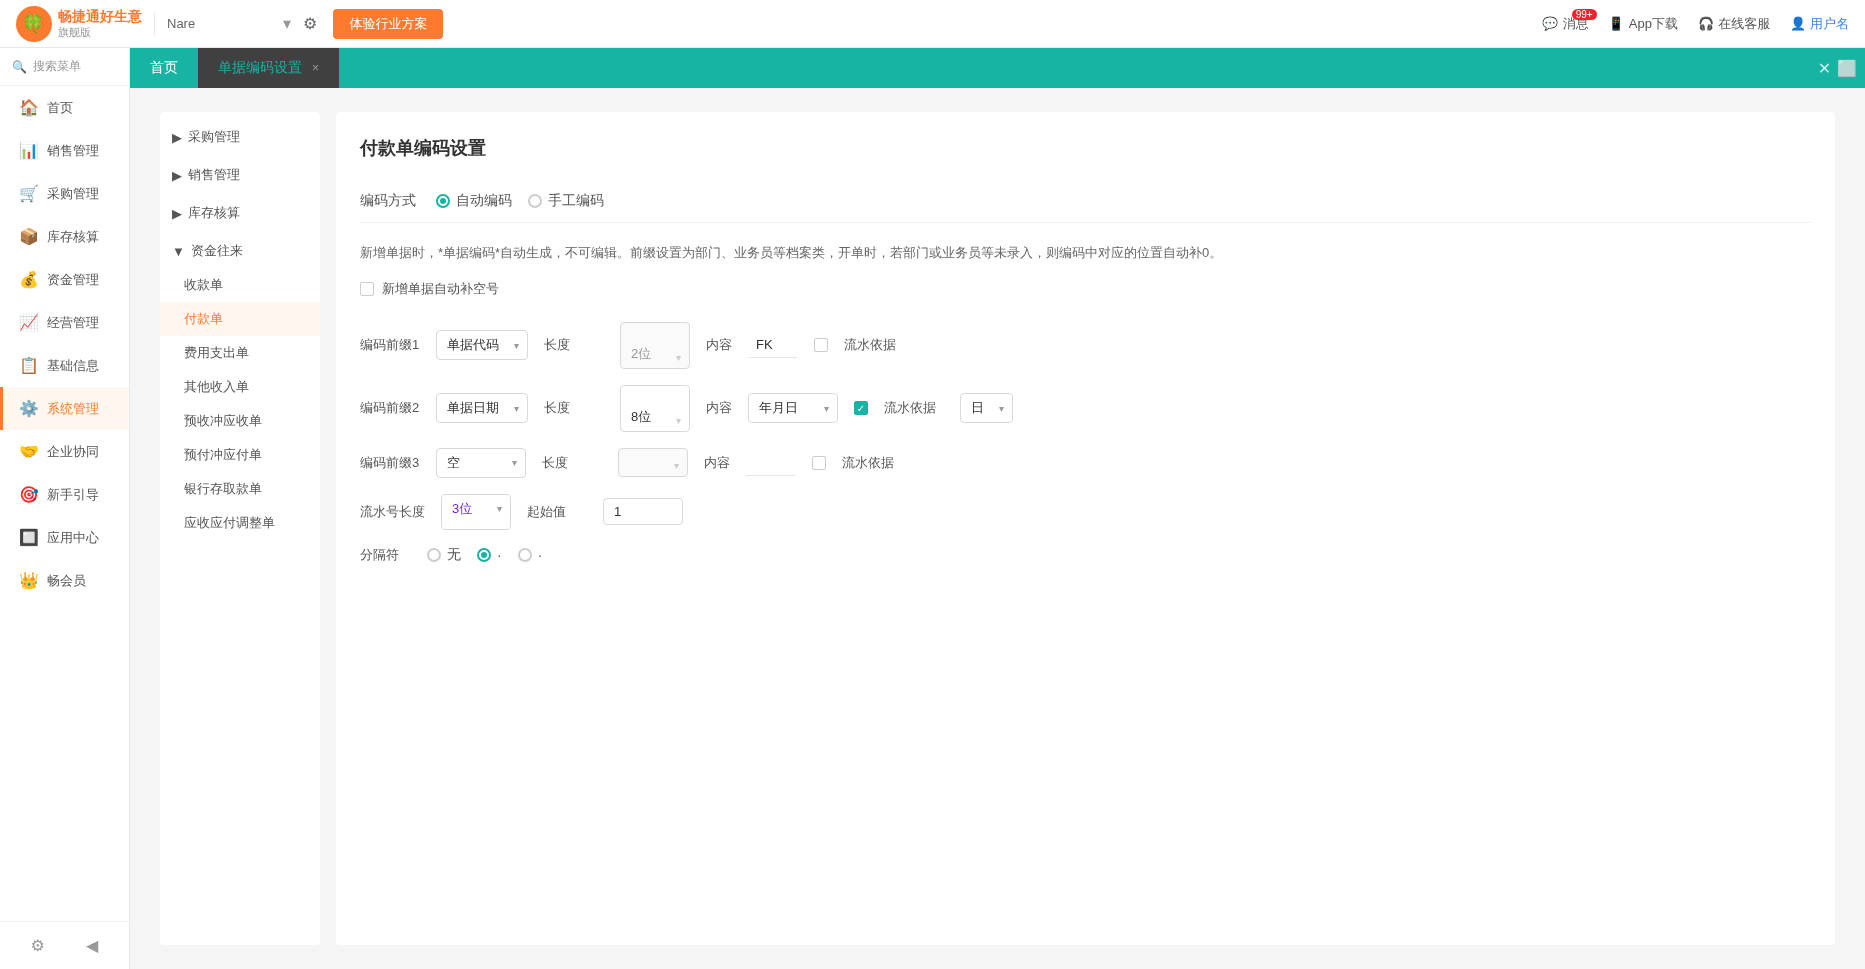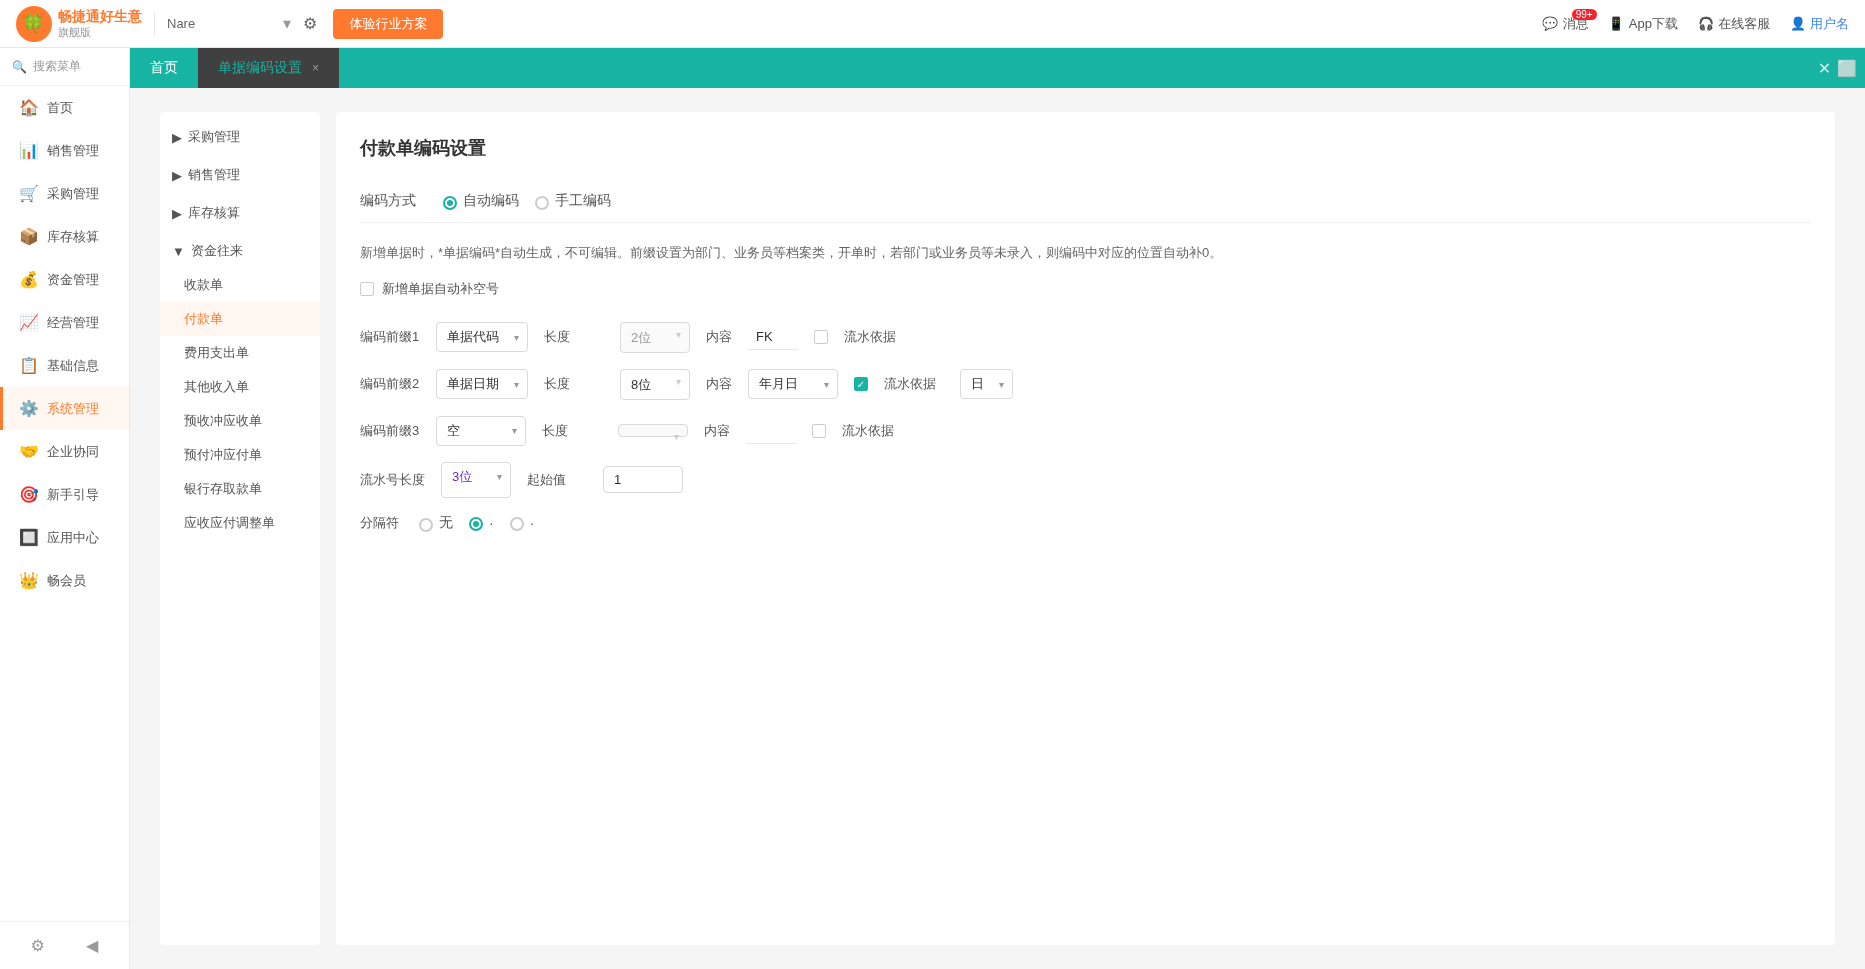--- a/index.html
+++ b/index.html
@@ -148,28 +148,28 @@
       padding: 24px;
       overflow-y: auto;
     }
 
     .page-title { font-size: 18px; font-weight: bold; color: #333; margin-bottom: 20px; }
 
     
     .coding-method {
       display: flex;
       align-items: center;
-      gap: 27px;
+      gap: 20px;
       margin-bottom: 20px;
       padding: 12px 0;
       border-bottom: 1px solid #f0f0f0;
     }
     .coding-method-label { font-size: 14px; color: #555; }
     .radio-group { display: flex; align-items: center; gap: 16px; }
-    .radio-item { display: flex; align-items: flex-end; gap: 6px; font-size: 14px; color: #555; cursor: pointer; }
+    .radio-item { display: flex; align-items: center; gap: 6px; font-size: 14px; color: #555; cursor: pointer; }
     .radio-circle {
       width: 14px; height: 14px; border-radius: 50%; border: 2px solid #ccc;
       display: flex; align-items: center; justify-content: center;
     }
     .radio-circle.checked { border-color: #17b3a3; }
     .radio-circle.checked::after {
       content: ''; width: 6px; height: 6px; border-radius: 50%; background: #17b3a3;
     }
 
     
@@ -204,21 +204,21 @@
 
     .checkbox-checked {
       width: 14px; height: 14px; border: 1px solid #17b3a3; border-radius: 2px;
       background: #17b3a3; color: white; display: inline-flex; align-items: center;
       justify-content: center; font-size: 10px; cursor: pointer;
     }
 
     .separator-row {
       display: flex;
       align-items: center;
-      gap: 20px;
+      gap: 28px;
       margin-bottom: 24px;
     }
     .sep-label { font-size: 13px; color: #555; }
     .sep-options { display: flex; align-items: center; gap: 16px; }
 
     
     .bottom-bar {
       height: 60px;
       background: #fff;
       border-top: 1px solid #e8e8e8;
@@ -255,24 +255,24 @@
     .select-box::after {
       content: '▾';
       position: absolute;
       right: 8px;
       font-size: 10px;
       color: #999;
     }
 
     .length-box {
       display: inline-flex;
-      align-items: flex-start;
+      align-items: flex-end;
       border: 1px solid #d9d9d9;
       border-radius: 4px;
-      padding: 6px 28px 5px 10px;
+      padding: 22px 28px 5px 10px;
       font-size: 13px;
       color: #999;
       cursor: pointer;
       background: #fafafa;
       min-width: 70px;
       position: relative;
     }
     .length-box::after {
       content: '▾';
       position: absolute;

